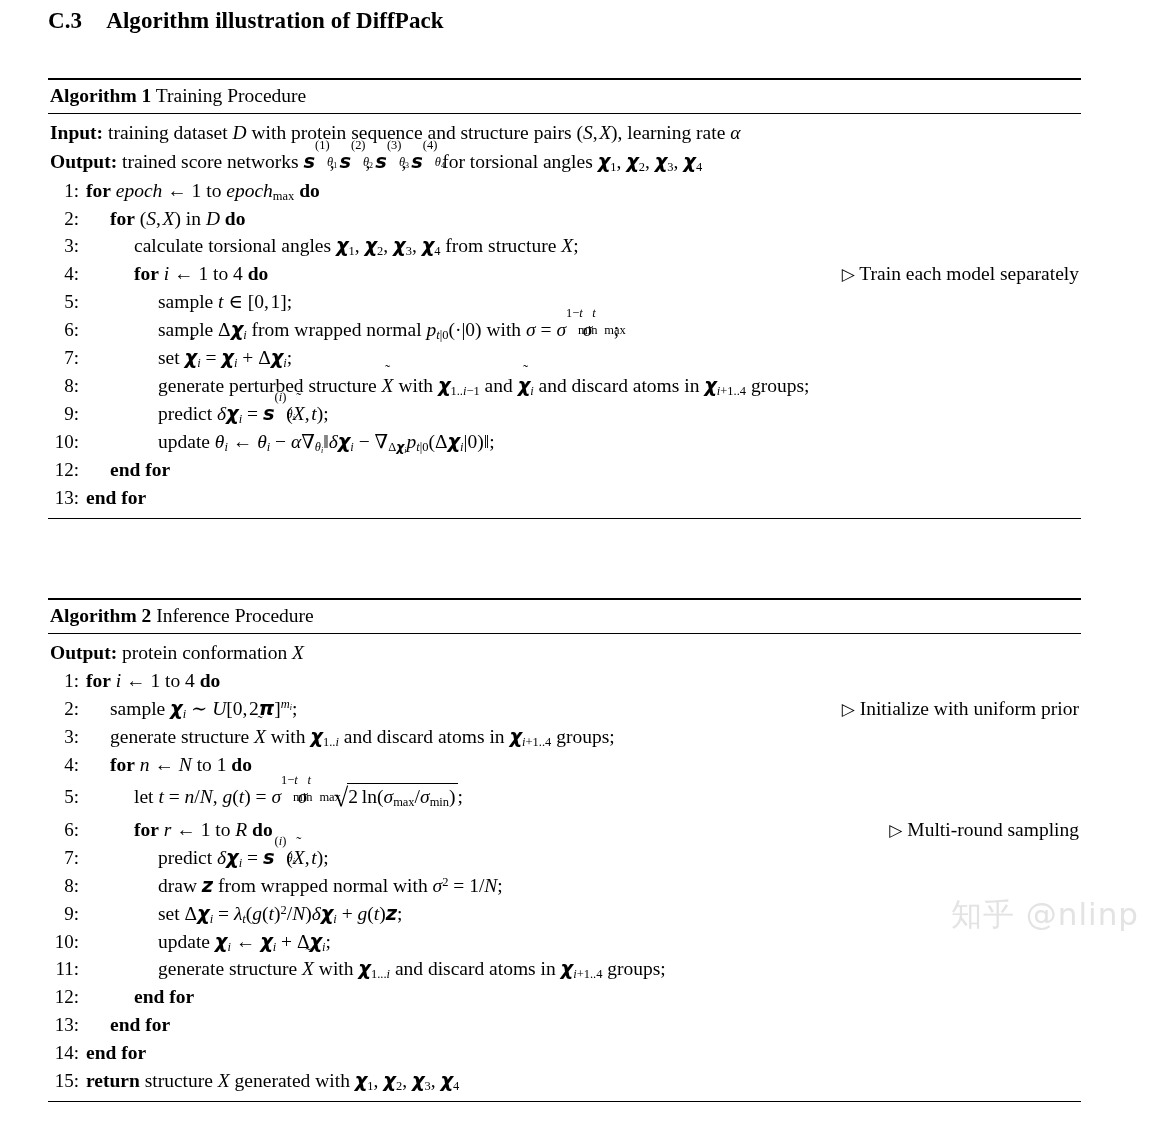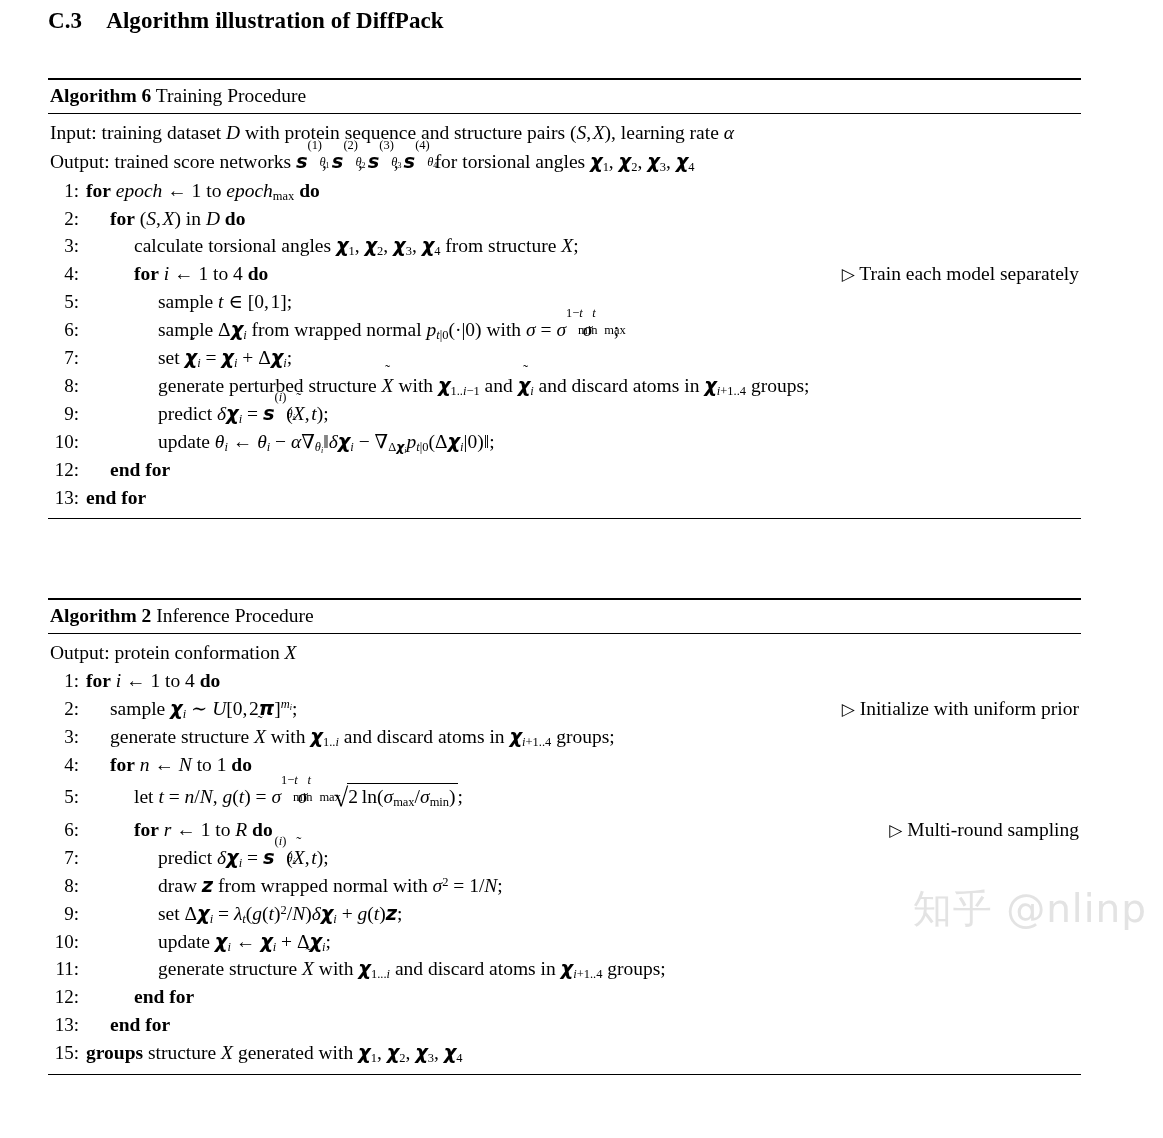--- a/index.html
+++ b/index.html
@@ -54,21 +54,21 @@
   .alg-title b { font-weight: bold; }
 
   .alg-body { padding: 4px 0 6px 0; }
 
   .io-line {
     font-size: 19.5px;
     line-height: 1.42;
     padding: 1px 0 1px 2px;
     white-space: nowrap;
   }
-  .io-line b { font-weight: normal; }
+  .io-line b { font-weight: bold; }
 
   
   .code-line {
     position: relative;
     font-size: 19.5px;
     line-height: 1.38;
     min-height: 26px;
     white-space: nowrap;
     padding: 0.5px 0;
   }
@@ -149,23 +149,23 @@
     display: inline-block;
     border-top: 1.2px solid #000;
     padding: 0 2px 0 1px;
     margin-left: -1px;
   }
   .radical { display: inline-block; font-size: 1.35em; vertical-align: -0.1em; }
 
   
   .watermark {
     position: absolute;
-    right: 16px;
+    right: 24px;
     bottom: 36px;
-    font-size: 39px;
+    font-size: 31px;
     color: #e3e3e3;
     font-family: "DejaVu Sans", "Liberation Sans", sans-serif;
     letter-spacing: 1px;
     user-select: none;
     white-space: nowrap;
   }
 </style>
 </head>
 <body>
 
@@ -173,21 +173,21 @@
 
   <div class="section-heading">
     <span class="secnum">C.3</span><span>Algorithm illustration of DiffPack</span>
   </div>
 
   <div class="algorithm" id="alg1">
 
     <div class="rule-top"></div>
 
     <div class="alg-title">
-      <b>Algorithm 6</b>
+      <b>Algorithm 1</b>
       <span>Training Procedure</span>
     </div>
 
     <div class="rule-mid"></div>
 
     <div class="alg-body">
 
       <div class="io-line">
         <b>Input:</b>
         training dataset <span class="cal">D</span> with protein sequence and structure pairs
@@ -326,23 +326,26 @@
       </div>
 
       <div class="code-line">
         <span class="lineno">12:</span><span class="code-txt ind2"><b class="kw">end for</b></span>
       </div>
 
       <div class="code-line">
         <span class="lineno">13:</span><span class="code-txt ind1"><b class="kw">end for</b></span>
       </div>
 
-
-      <div class="code-line">
-        <span class="lineno">15:</span><span class="code-txt ind0"><b class="kw">groups</b> structure <span class="cal">X</span> generated with <span class="chi">χ</span><sub>1</sub>, <span class="chi">χ</span><sub>2</sub>, <span class="chi">χ</span><sub>3</sub>, <span class="chi">χ</span><sub>4</sub></span>
+      <div class="code-line">
+        <span class="lineno">14:</span><span class="code-txt ind0"><b class="kw">end for</b></span>
+      </div>
+
+      <div class="code-line">
+        <span class="lineno">15:</span><span class="code-txt ind0"><b class="kw">return</b> structure <span class="cal">X</span> generated with <span class="chi">χ</span><sub>1</sub>, <span class="chi">χ</span><sub>2</sub>, <span class="chi">χ</span><sub>3</sub>, <span class="chi">χ</span><sub>4</sub></span>
       </div>
 
     </div>
 
     <div class="rule-bottom"></div>
   </div>
 
   <div class="watermark">知乎 @nlinp</div>
 
 </div>

